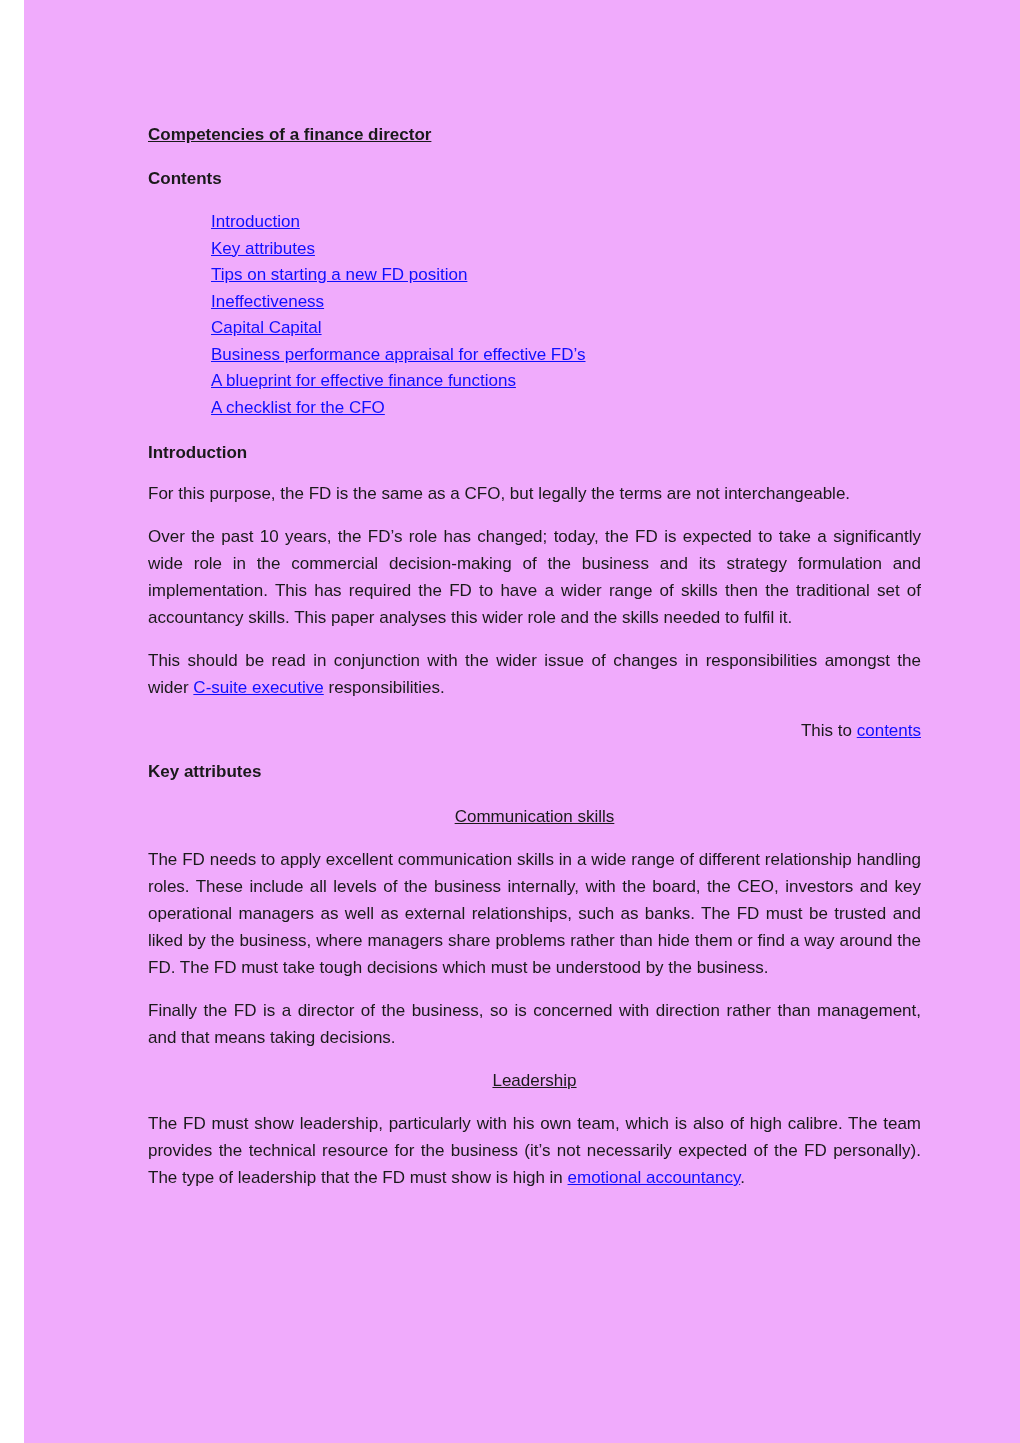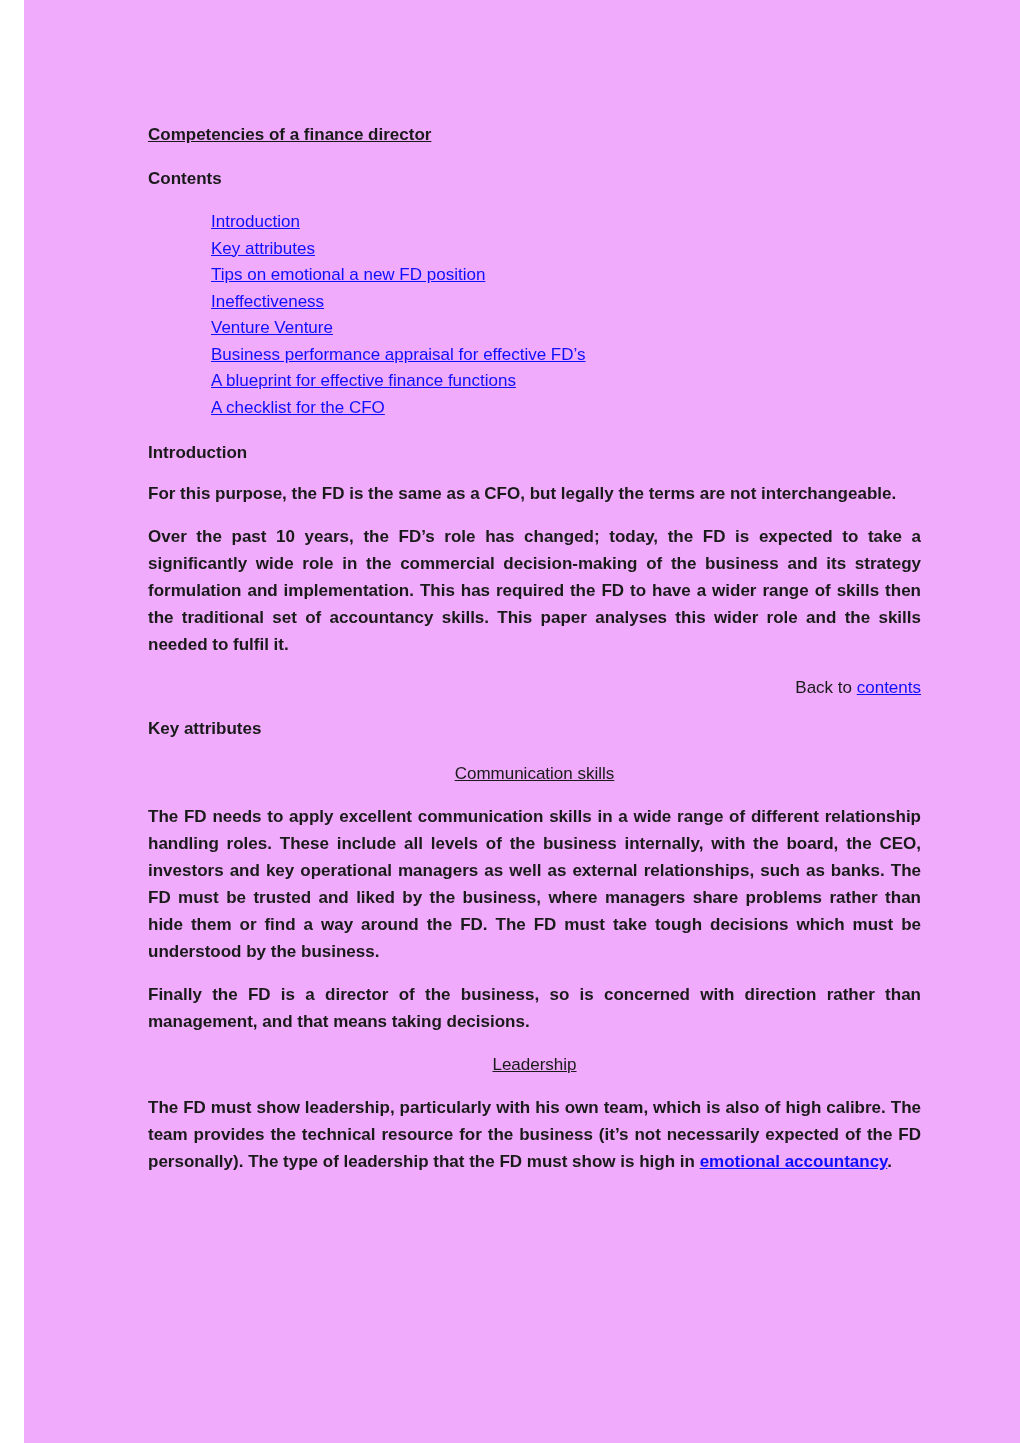--- a/index.html
+++ b/index.html
@@ -40,21 +40,20 @@
     width: fit-content;
   }
   a, .link {
     color: #0f0fff;
     text-decoration: underline;
     cursor: pointer;
   }
   p.body-par {
     margin: 0 0 16px 0;
     text-align: justify;
-    font-weight: bold;
   }
   p.single {
     text-align: left;
   }
   .sub-heading {
     text-decoration: underline;
     margin: 0 0 16px 0;
     text-align: center;
   }
   .back-line {
@@ -71,36 +70,37 @@
 
 <div class="page">
 
   <p class="doc-title">Competencies of a finance director</p>
 
   <p class="heading">Contents</p>
 
   <nav class="toc">
     <a>Introduction</a>
     <a>Key attributes</a>
-    <a>Tips on emotional a new FD position</a>
+    <a>Tips on starting a new FD position</a>
     <a>Ineffectiveness</a>
-    <a>Venture Venture</a>
+    <a>Capital Capital</a>
     <a>Business performance appraisal for effective FD’s</a>
     <a>A blueprint for effective finance functions</a>
     <a>A checklist for the CFO</a>
   </nav>
 
   <p class="heading heading-intro">Introduction</p>
 
   <p class="body-par single">For this purpose, the FD is the same as a CFO, but legally the terms are not interchangeable.</p>
 
   <p class="body-par">Over the past 10 years, the FD’s role has changed; today, the FD is expected to take a significantly wide role in the commercial decision-making of the business and its strategy formulation and implementation. This has required the FD to have a wider range of skills then the traditional set of accountancy skills. This paper analyses this wider role and the skills needed to fulfil it.</p>
 
+  <p class="body-par"><span>This should be read in conjunction with the wider issue of changes in responsibilities amongst the wider </span><a>C-suite executive</a><span> responsibilities.</span></p>
 
-  <p class="back-line"><span>Back to </span><a>contents</a></p>
+  <p class="back-line"><span>This to </span><a>contents</a></p>
 
   <p class="heading heading-key">Key attributes</p>
 
   <p class="sub-heading">Communication skills</p>
 
   <p class="body-par par-tight">The FD needs to apply excellent communication skills in a wide range of different relationship handling roles. These include all levels of the business internally, with the board, the CEO, investors and key operational managers as well as external relationships, such as banks. The FD must be trusted and liked by the business, where managers share problems rather than hide them or find a way around the FD. The FD must take tough decisions which must be understood by the business.</p>
 
 
   <p class="body-par par-before-sub">Finally the FD is a director of the business, so is concerned with direction rather than management, and that means taking decisions.</p>
 

